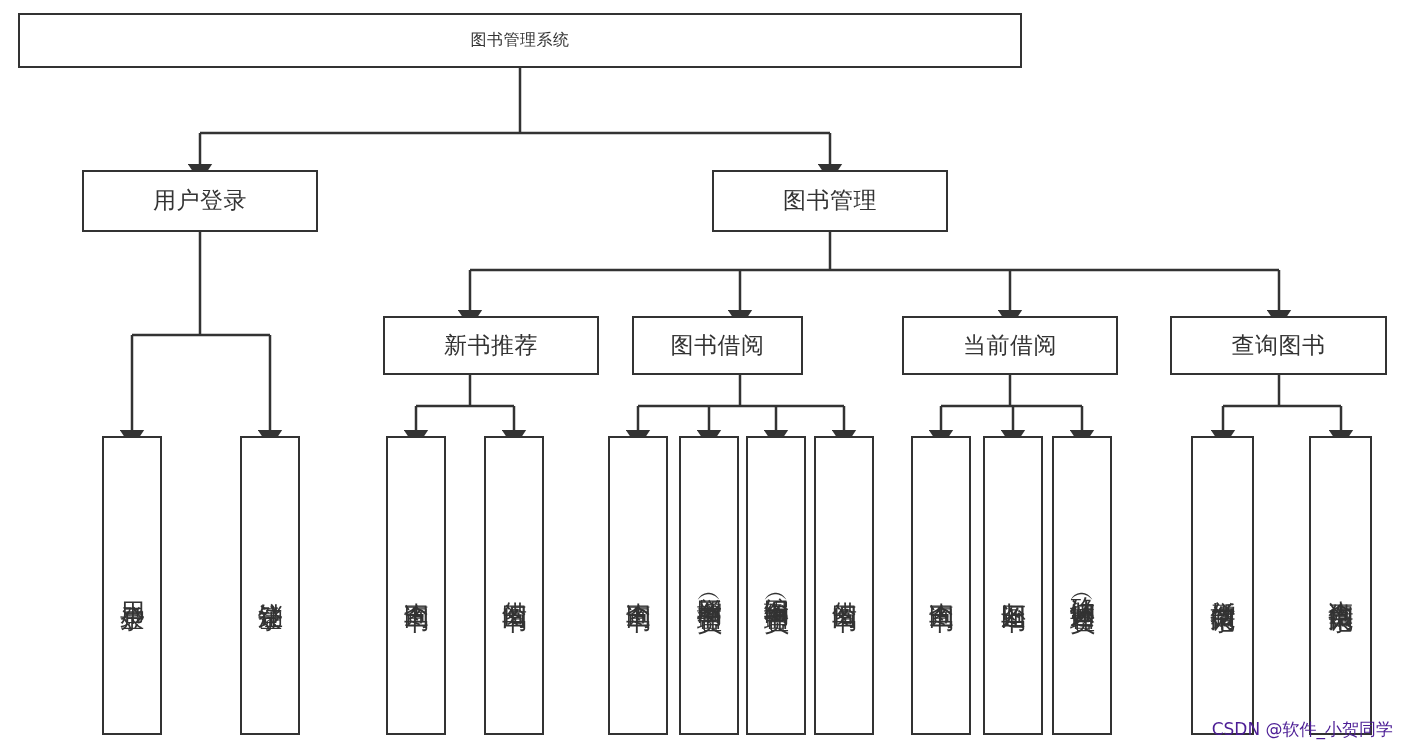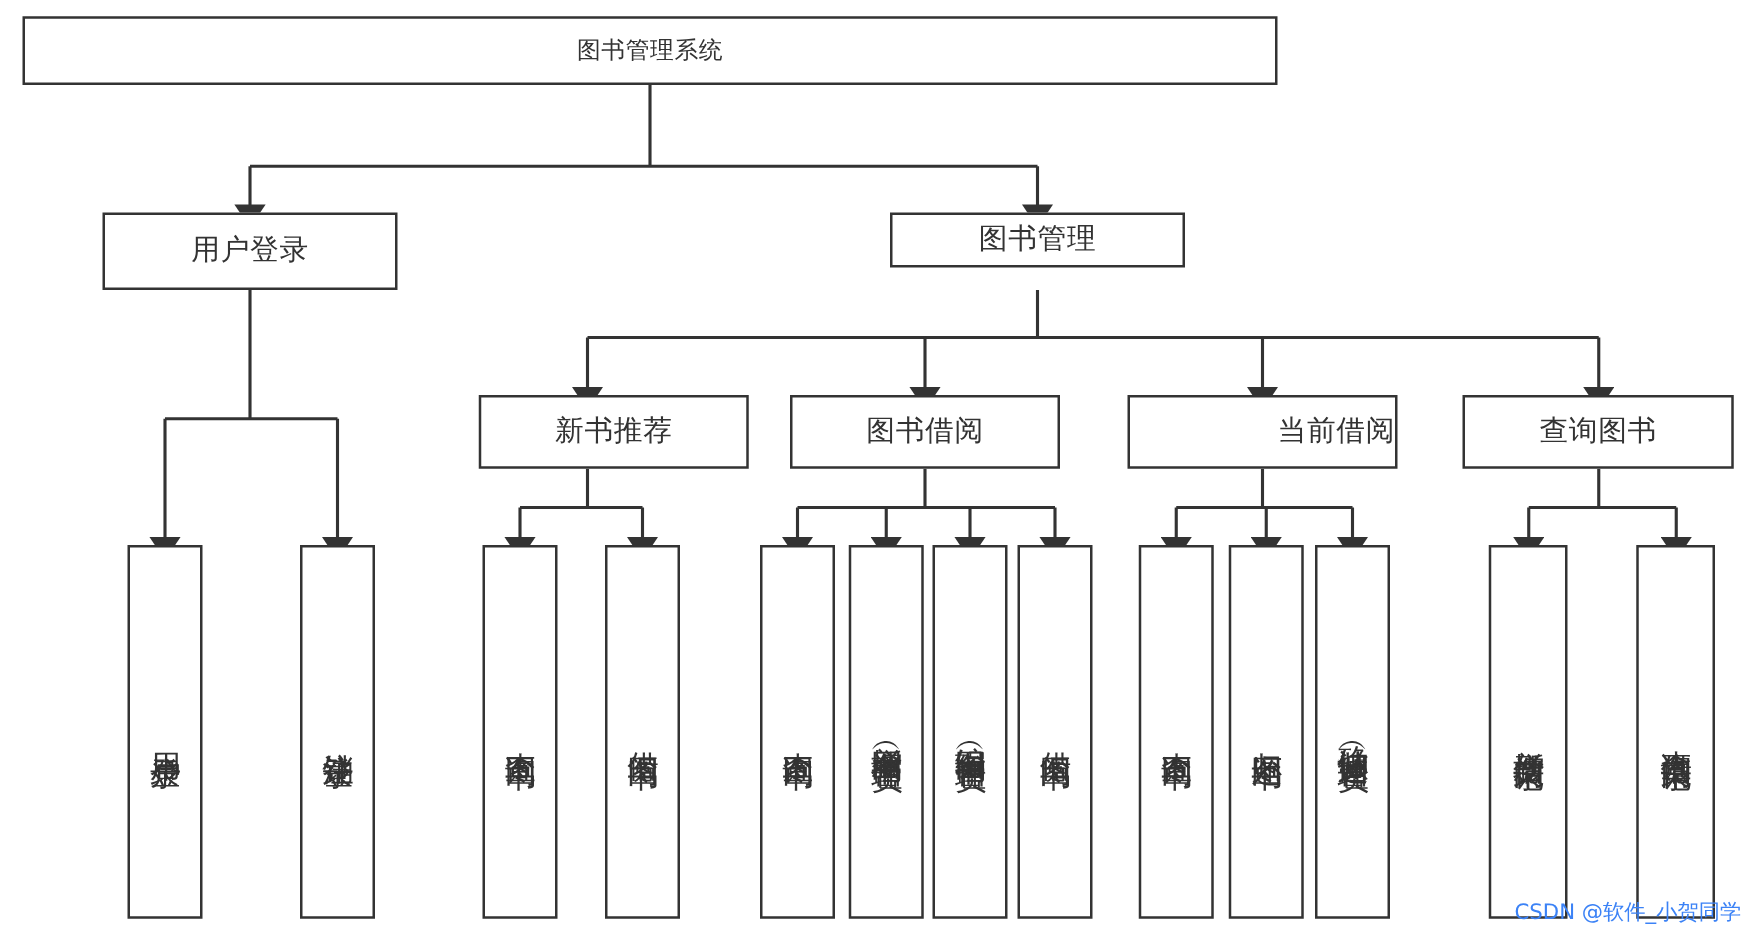--- a/index.html
+++ b/index.html
@@ -41,41 +41,41 @@
     text-align: center;
     line-height: 1.18;
     letter-spacing: 0.5px;
     white-space: nowrap;
   }
   
   .node.horiz .node-label {
     font-size: 23px;
   }
   .node.root .node-label {
-    font-size: 19px;
+    font-size: 16px;
   }
   
   .node.vert {
     align-items: center;
     justify-content: center;
   }
   .node.vert .node-label {
     font-size: 25px;
     writing-mode: vertical-rl;
     text-orientation: upright;
     line-height: 1.12;
     letter-spacing: 2px;
     max-height: 100%;
   }
   #watermark {
     position: absolute;
     right: 12px;
     bottom: 6px;
     font-size: 17px;
-    color: #3b82f6;
+    color: #4c1d95;
     z-index: 9;
     white-space: nowrap;
     font-family: "DejaVu Sans", "Liberation Sans", sans-serif;
   }
 </style>
 </head>
 <body>
 
 <div id="diagram-root">
 
@@ -122,30 +122,30 @@
       </g>
   </svg>
 
   <div id="nodes-layer">
       <div class="node horiz root" style="left: 18px; top: 13px; width: 1004px; height: 55px;">
         <span class="node-label">图书管理系统</span>
       </div>
       <div class="node horiz" style="left: 82px; top: 170px; width: 236px; height: 62px;">
         <span class="node-label">用户登录</span>
       </div>
-      <div class="node horiz" style="left: 712px; top: 170px; width: 236px; height: 44px;">
+      <div class="node horiz" style="left: 712px; top: 170px; width: 236px; height: 62px;">
         <span class="node-label">图书管理</span>
       </div>
       <div class="node horiz" style="left: 383px; top: 316px; width: 216px; height: 59px;">
         <span class="node-label">新书推荐</span>
       </div>
-      <div class="node horiz" style="left: 632px; top: 316px; width: 216px; height: 59px;">
+      <div class="node horiz" style="left: 632px; top: 316px; width: 171px; height: 59px;">
         <span class="node-label">图书借阅</span>
       </div>
-      <div class="node horiz" style="left: 902px; top: 316px; width: 216px; height: 59px; justify-content: flex-end;">
+      <div class="node horiz" style="left: 902px; top: 316px; width: 216px; height: 59px;">
         <span class="node-label">当前借阅</span>
       </div>
       <div class="node horiz" style="left: 1170px; top: 316px; width: 217px; height: 59px;">
         <span class="node-label">查询图书</span>
       </div>
       <div class="node vert" style="left: 102px; top: 436px; width: 60px; height: 299px;">
         <span class="node-label">用户登录</span>
       </div>
       <div class="node vert" style="left: 240px; top: 436px; width: 60px; height: 299px;">
         <span class="node-label">注销登录</span>

